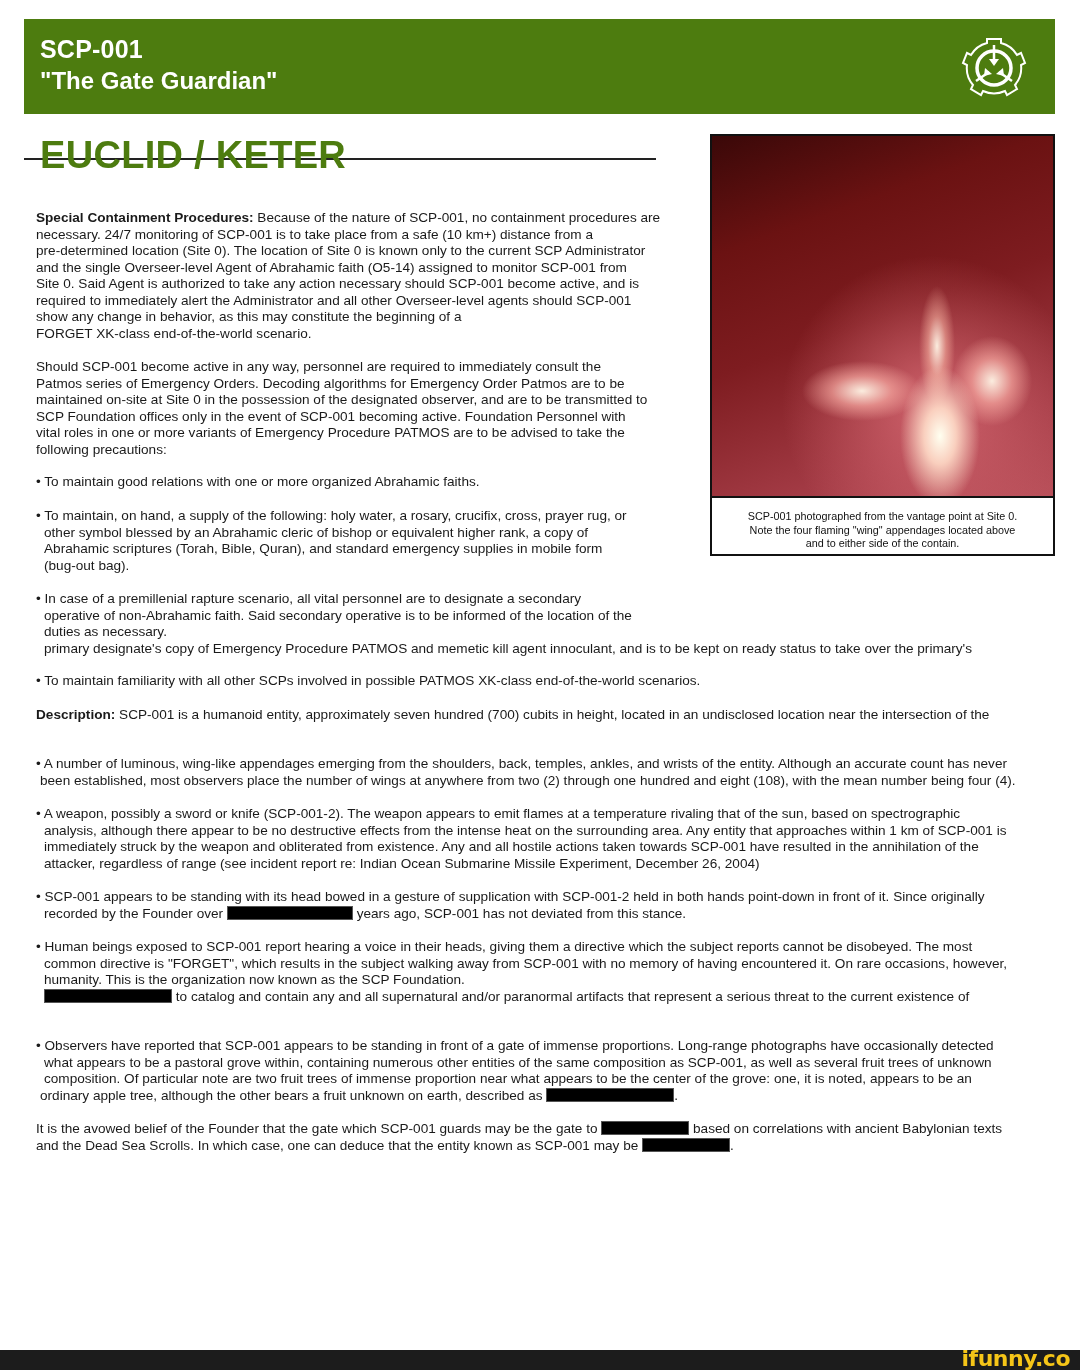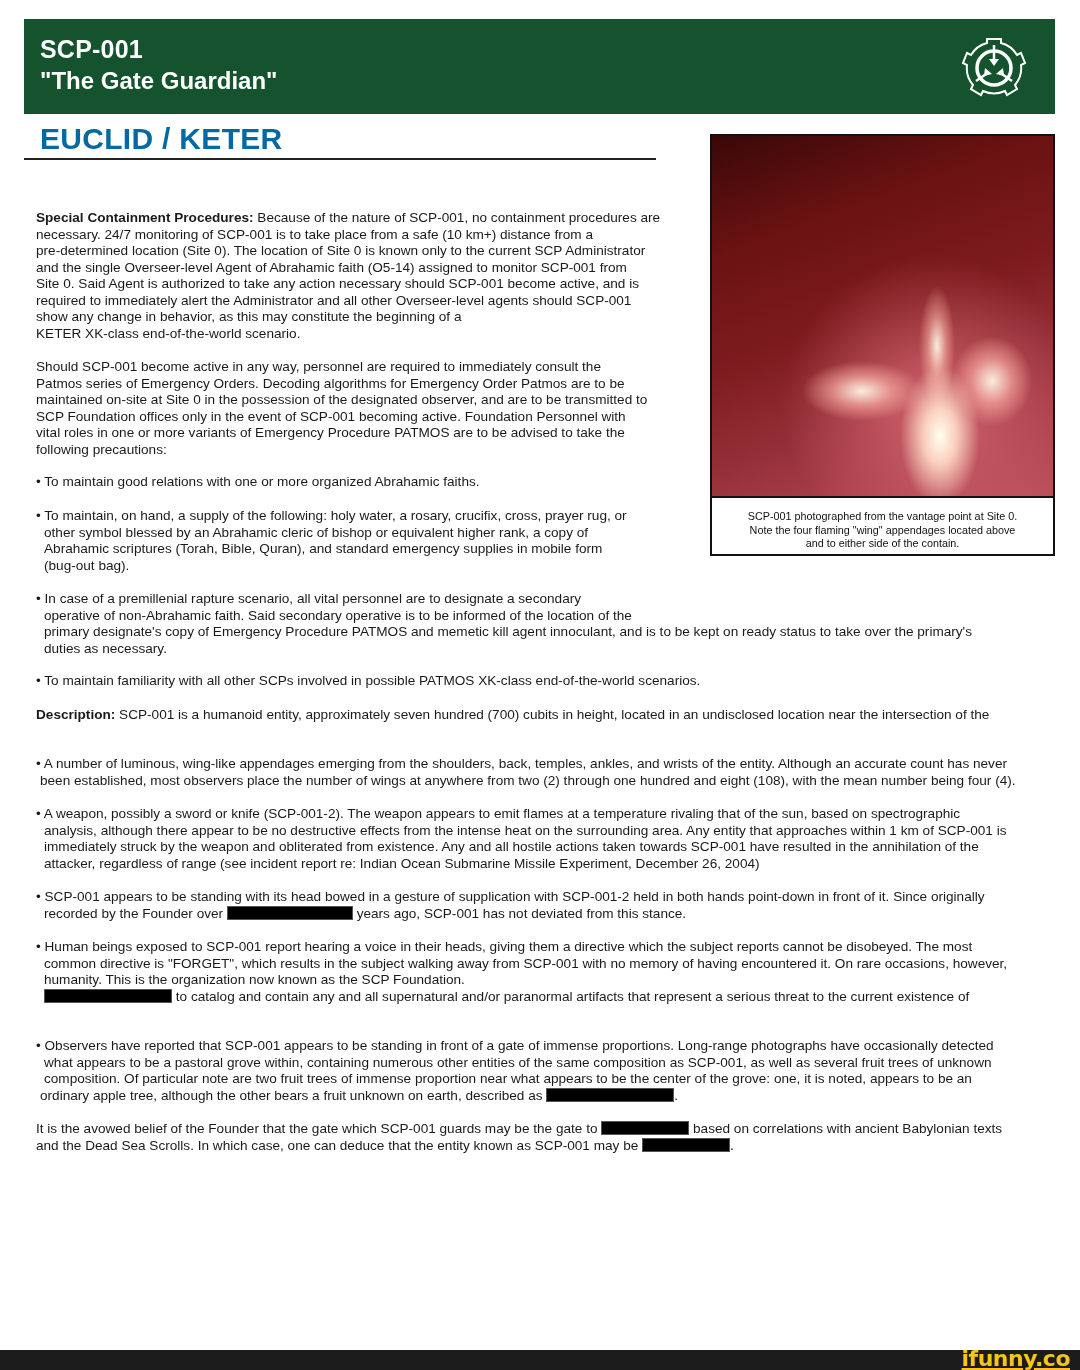--- a/index.html
+++ b/index.html
@@ -1,31 +1,31 @@
 <!DOCTYPE html>
 <html><head>
   <meta charset="utf-8">
   <style>
     * { box-sizing: border-box; margin: 0; padding: 0; }
     html, body { width: 1080px; height: 1370px; background: #ffffff; overflow: hidden; }
     body { position: relative; font-family: "Liberation Sans", sans-serif; color: #111; }
 
     .header {
       position: absolute; left: 24px; top: 19px; width: 1031px; height: 95px;
-      background: #14532d; color: #fff;
+      background: #4d7c0f; color: #fff;
     }
     .header .num { position: absolute; left: 16px; top: 16px; font-size: 25px; font-weight: bold; letter-spacing: 0.2px; }
     .header .title { position: absolute; left: 16px; top: 68px; font-size: 24px; font-weight: bold; line-height: 1; transform: translateY(-16px); }
     .header .logo { position: absolute; right: 26px; top: 14px; width: 70px; height: 70px; }
 
     .classline {
       position: absolute; left: 24px; top: 118px; width: 632px; height: 42px;
       border-bottom: 2px solid #222;
     }
-    .classline span { position: absolute; left: 16px; top: 4px; font-size: 30px; font-weight: bold; color: #0369a1; letter-spacing: 0.3px; }
+    .classline span { position: absolute; left: 16px; top: 16px; font-size: 38px; font-weight: bold; color: #4d7c0f; letter-spacing: 0.3px; }
 
     .text { font-size: 13.6px; line-height: 16.5px; color: #1a1a1a; }
     .block { position: absolute; left: 36px; margin-top: 40px; }
     .b { font-weight: bold; }
     .indent { padding-left: 8px; }
     .redact { display: inline-block; background: #000; height: 14px; vertical-align: -2px; border: 1px solid #555; }
 
     .figure {
       position: absolute; left: 710px; top: 134px; width: 345px; height: 422px;
       border: 2px solid #111; background: #5eead4;
@@ -44,21 +44,21 @@
       position: absolute; left: 0; top: 360px; width: 341px; height: 58px;
       border-top: 2px solid #111; background: #fff;
       font-size: 10.8px; line-height: 13.5px; text-align: center; padding-top: 12px; color: #111;
     }
 
     .footer {
       position: absolute; left: 0; top: 1350px; width: 1080px; height: 20px; background: #1c1c1c;
     }
     .footer .brand {
       position: absolute; right: 10px; top: -4px; font-size: 22px; font-weight: bold; color: #f5c518;
-      font-family: "DejaVu Sans", sans-serif; letter-spacing: -0.5px; text-decoration: underline;
+      font-family: "DejaVu Sans", sans-serif; letter-spacing: -0.5px;
     }
   </style>
 </head>
 <body>
 
 <div class="header">
   <div class="num">SCP-001</div>
   <div class="title" style="top:66px;">"The Gate Guardian"</div>
   <div class="logo">
     <svg viewBox="0 0 70 70" width="70" height="70">
@@ -88,21 +88,21 @@
 </div>
 
 <div class="block text" style="top:170px;">
   <div><span class="b">Special Containment Procedures:</span><span> Because of the nature of SCP-001, no containment procedures are</span></div>
   <div>necessary. 24/7 monitoring of SCP-001 is to take place from a safe (10 km+) distance from a</div>
   <div>pre-determined location (Site 0). The location of Site 0 is known only to the current SCP Administrator</div>
   <div>and the single Overseer-level Agent of Abrahamic faith (O5-14) assigned to monitor SCP-001 from</div>
   <div>Site 0. Said Agent is authorized to take any action necessary should SCP-001 become active, and is</div>
   <div>required to immediately alert the Administrator and all other Overseer-level agents should SCP-001</div>
   <div>show any change in behavior, as this may constitute the beginning of a</div>
-  <div>KETER XK-class end-of-the-world scenario.</div>
+  <div>FORGET XK-class end-of-the-world scenario.</div>
 </div>
 
 <div class="block text" style="top:319px;">
   <div>Should SCP-001 become active in any way, personnel are required to immediately consult the</div>
   <div>Patmos series of Emergency Orders. Decoding algorithms for Emergency Order Patmos are to be</div>
   <div>maintained on-site at Site 0 in the possession of the designated observer, and are to be transmitted to</div>
   <div>SCP Foundation offices only in the event of SCP-001 becoming active. Foundation Personnel with</div>
   <div>vital roles in one or more variants of Emergency Procedure PATMOS are to be advised to take the</div>
   <div>following precautions:</div>
 </div>
@@ -114,22 +114,22 @@
 <div class="block text" style="top:468px;">
   <div>• To maintain, on hand, a supply of the following: holy water, a rosary, crucifix, cross, prayer rug, or</div>
   <div class="indent">other symbol blessed by an Abrahamic cleric of bishop or equivalent higher rank, a copy of</div>
   <div class="indent">Abrahamic scriptures (Torah, Bible, Quran), and standard emergency supplies in mobile form</div>
   <div class="indent">(bug-out bag).</div>
 </div>
 
 <div class="block text" style="top:551px;">
   <div>• In case of a premillenial rapture scenario, all vital personnel are to designate a secondary</div>
   <div class="indent">operative of non-Abrahamic faith. Said secondary operative is to be informed of the location of the</div>
+  <div class="indent">duties as necessary.</div>
   <div class="indent">primary designate's copy of Emergency Procedure PATMOS and memetic kill agent innoculant, and is to be kept on ready status to take over the primary's</div>
-  <div class="indent">duties as necessary.</div>
 </div>
 
 <div class="block text" style="top:633px;">
   <div>• To maintain familiarity with all other SCPs involved in possible PATMOS XK-class end-of-the-world scenarios.</div>
 </div>
 
 <div class="block text" style="top:667px;">
   <div><span class="b">Description:</span><span> SCP-001 is a humanoid entity, approximately seven hundred (700) cubits in height, located in an undisclosed location near the intersection of the</span></div>
 </div>
 

